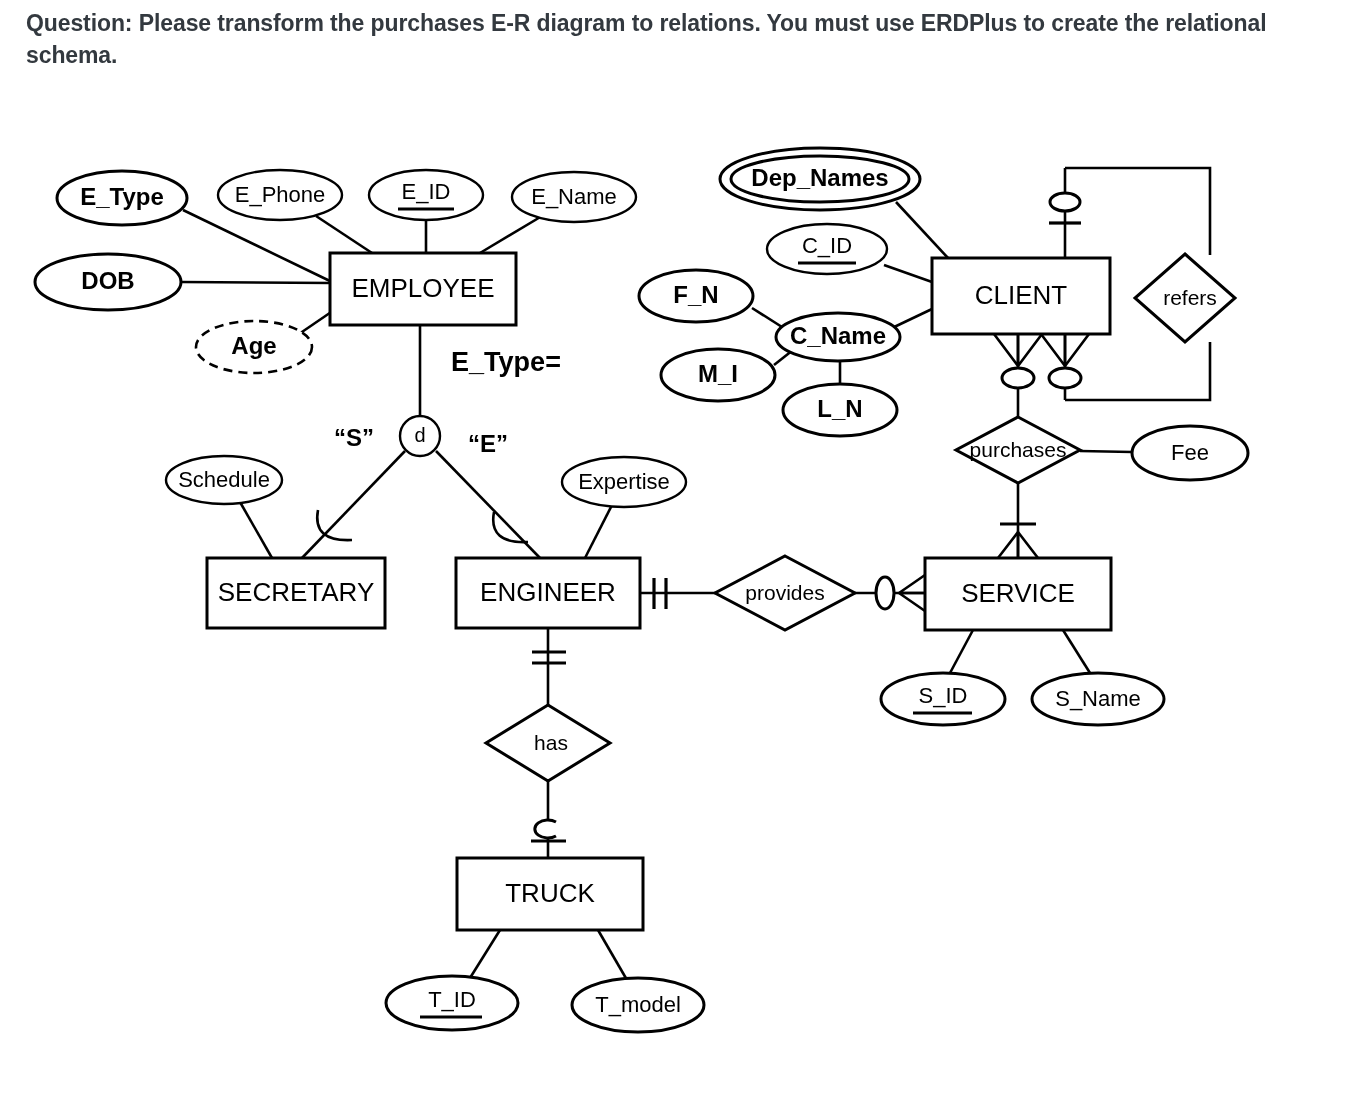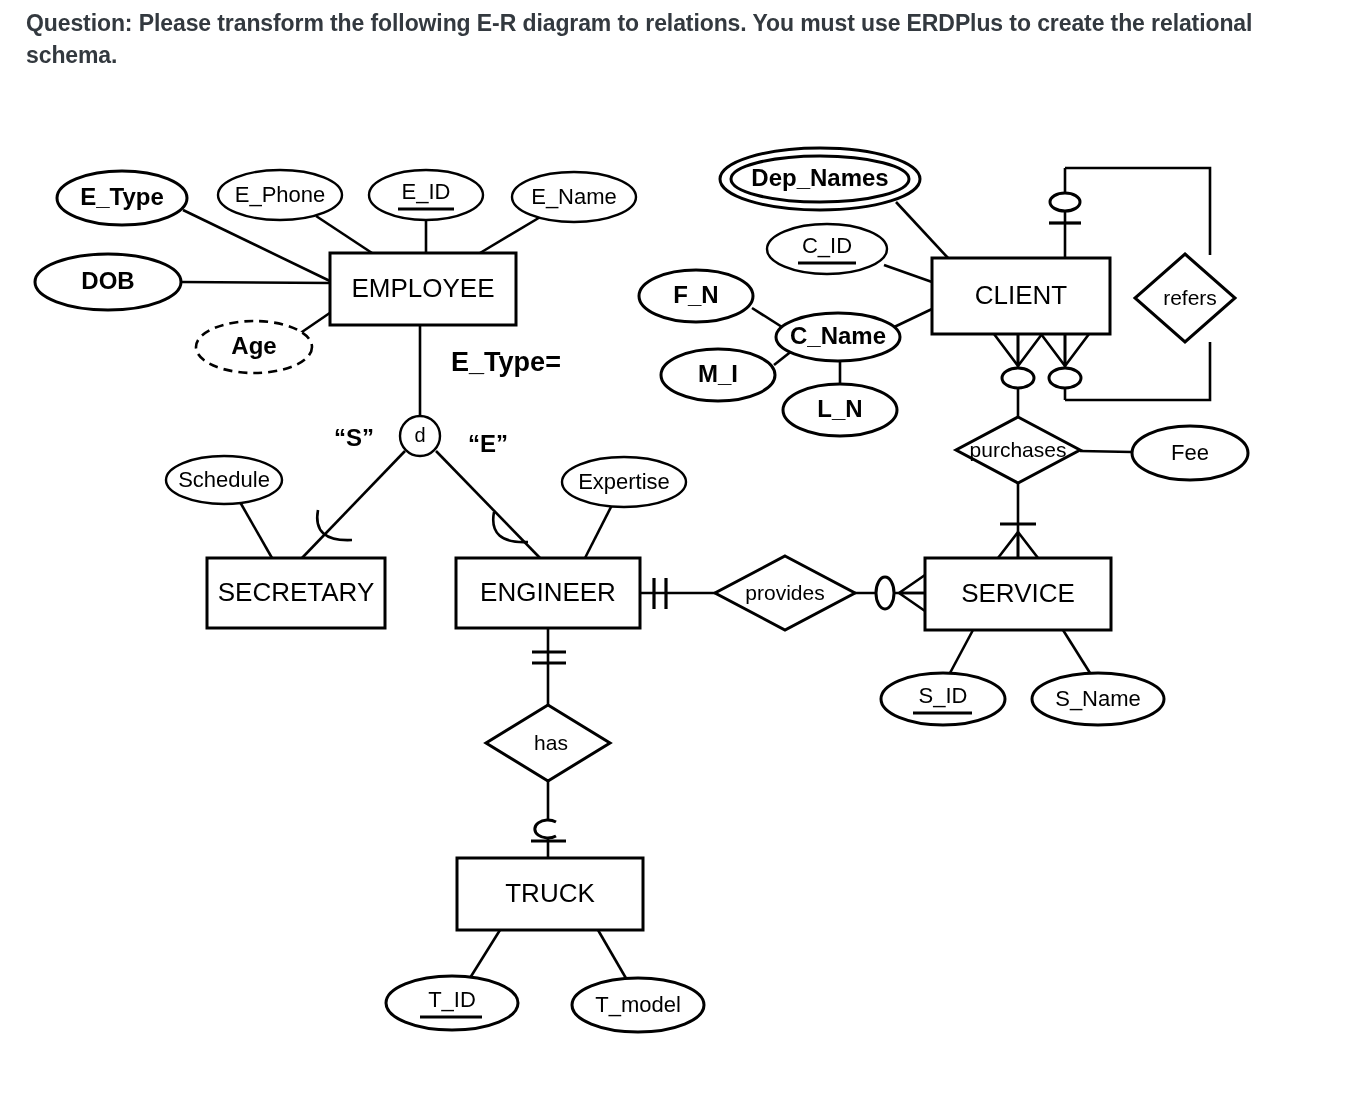--- a/index.html
+++ b/index.html
@@ -117,21 +117,21 @@
     fill: none;
   }
   .underline {
     stroke: #000000;
     stroke-width: 3;
   }
 </style>
 </head>
 <body>
 
-<div id="question-header">Question: Please transform the following E-R diagram to relations. You must use ERDPlus to create the relational schema.</div>
+<div id="question-header">Question: Please transform the purchases E-R diagram to relations. You must use ERDPlus to create the relational schema.</div>
 
 <div id="diagram-wrap">
 <svg id="er-svg" viewBox="0 0 1346 988" xmlns="http://www.w3.org/2000/svg">
 
   <g>
 
     <line class="conn" x1="183" y1="100" x2="332" y2="172"></line>
     <line class="conn" x1="316" y1="106" x2="372" y2="143"></line>
     <line class="conn" x1="426" y1="110" x2="426" y2="143"></line>
     <line class="conn" x1="542" y1="106" x2="480" y2="143"></line>

